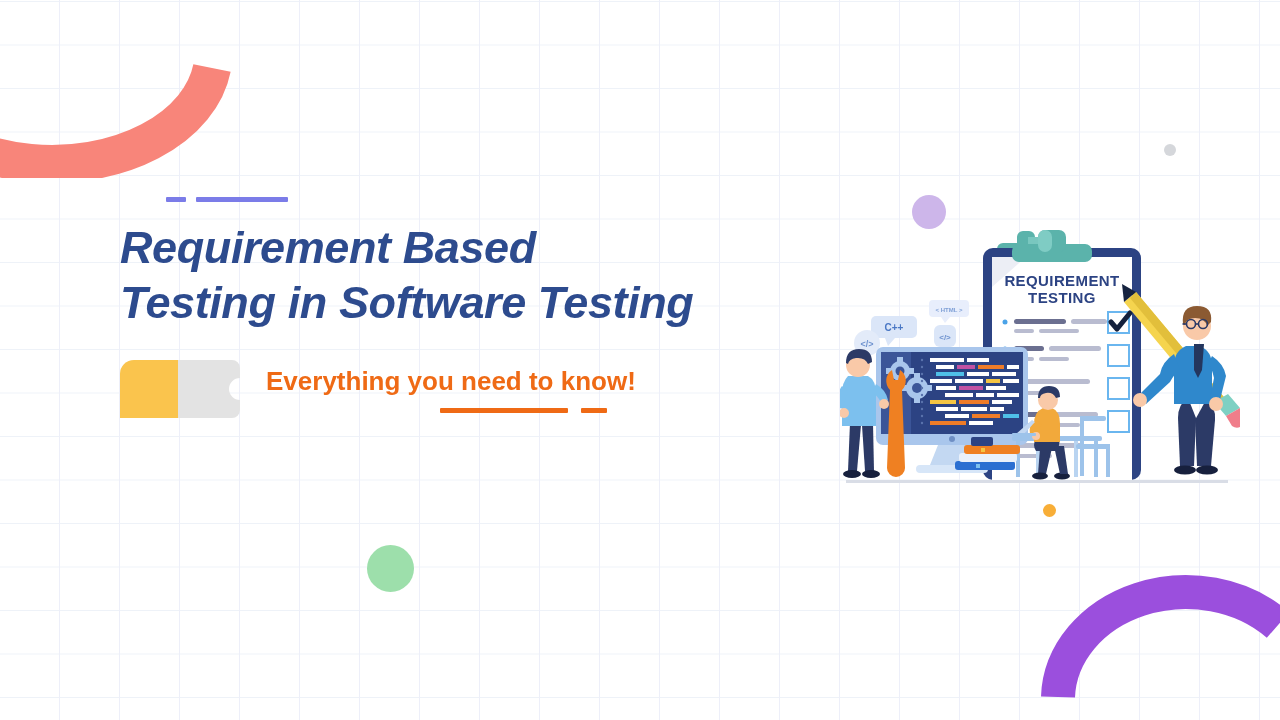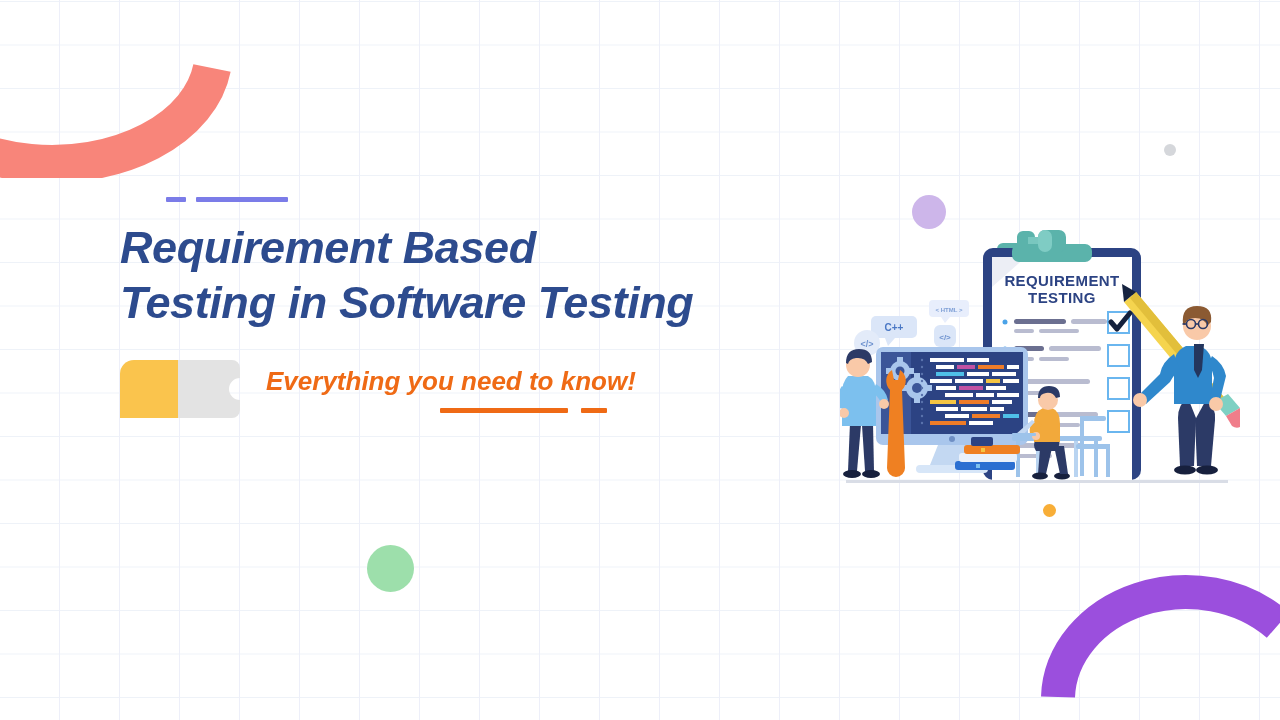--- a/index.html
+++ b/index.html
@@ -45,21 +45,21 @@
     color:#2d4b8e;letter-spacing:-0.4px;
     white-space:pre-line;
   }
 
   #subtitle-row{position:relative;margin-top:22px;height:72px;}
   #puzzle-shape{
     position:absolute;left:0;top:8px;width:120px;height:58px;
   }
   #subtitle{
     position:absolute;left:146px;top:14px;
-    font-size:26px;font-weight:bold;font-style:italic;
+    font-size:26px;font-weight:bold;
     color:#ef6a15;white-space:nowrap;
   }
   #subtitle-rule{
     position:absolute;left:320px;top:56px;
     display:flex;align-items:center;gap:13px;
   }
   #subtitle-rule .seg-l{width:128px;height:5px;background:#ef6a15;border-radius:1px;}
   #subtitle-rule .seg-s{width:26px;height:5px;background:#ef6a15;border-radius:1px;}
 
   

